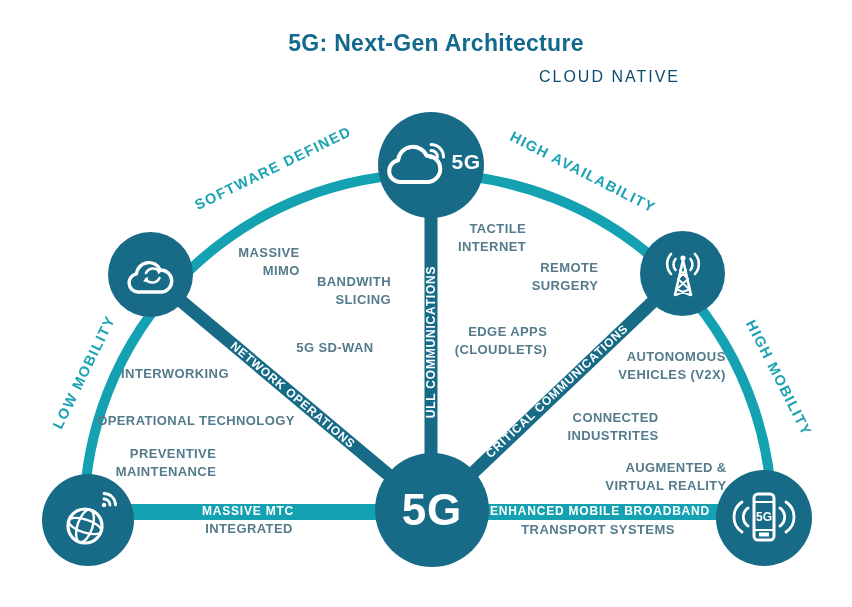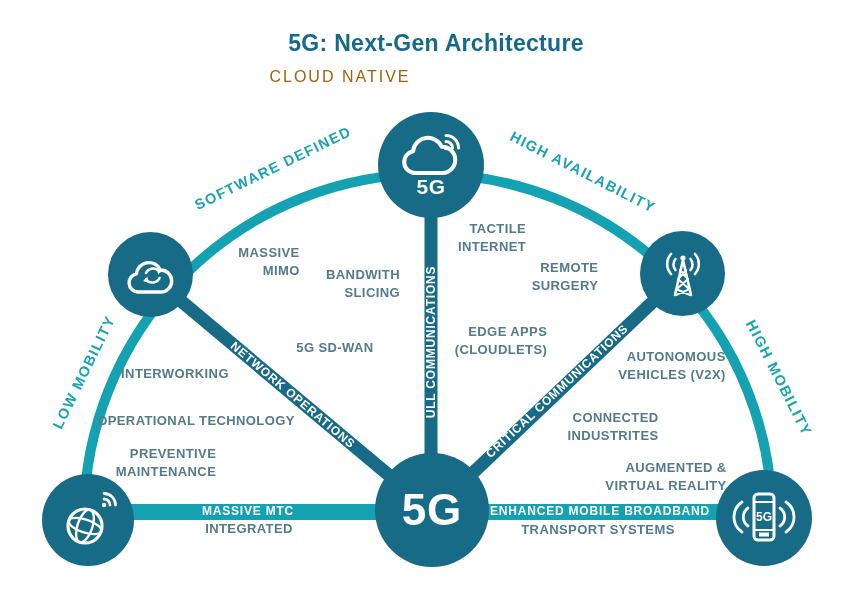--- a/index.html
+++ b/index.html
@@ -5,22 +5,22 @@
   html,body{margin:0;padding:0;background:#fff;}
   .canvas{
     position:relative;width:852px;height:607px;background:#ffffff;overflow:hidden;
     font-family:"Liberation Sans", sans-serif;
   }
   .title{
     position:absolute;left:0;top:30px;width:852px;text-align:center;
     font-size:23px;font-weight:bold;color:#136a8c;letter-spacing:.3px;padding-left:10px;
   }
   .subtitle{
-    position:absolute;left:0;top:68px;width:680px;text-align:center;
-    font-size:16px;color:#a16207;letter-spacing:2px;
+    position:absolute;left:0;top:68px;width:680px;text-align:right;
+    font-size:16px;color:#0c4a6e;letter-spacing:2px;
   }
   svg.wires{position:absolute;left:0;top:0;z-index:1;}
   .arc-stroke{fill:none;stroke:#14a2b2;stroke-width:10;}
   .spoke{stroke:#176b87;stroke-width:13;}
   .band{stroke:#14a2b2;stroke-width:16;}
   .lbl{
     position:absolute;transform:translate(-50%,-50%);text-align:right;z-index:2;
     color:#547b8b;font-size:13px;font-weight:600;line-height:1.35;
     letter-spacing:.4px;white-space:pre-line;
   }
@@ -35,37 +35,37 @@
   .al-sd{left:273px;top:168px;transform:translate(-50%,-50%) rotate(-26deg);}
   .al-ha{left:583px;top:172px;transform:translate(-50%,-50%) rotate(27deg);}
   .al-lm{left:84px;top:372px;transform:translate(-50%,-50%) rotate(-64deg);}
   .al-hm{left:779px;top:378px;transform:translate(-50%,-50%) rotate(63deg);}
   .sl-net{left:293px;top:395px;transform:translate(-50%,-50%) rotate(40deg);}
   .sl-ull{left:431px;top:342px;transform:translate(-50%,-50%) rotate(-90deg);}
   .sl-crit{left:557px;top:391px;transform:translate(-50%,-50%) rotate(-43deg);}
   .sl-mtc{left:248px;top:511px;transform:translate(-50%,-50%);}
   .sl-emb{left:600px;top:511px;transform:translate(-50%,-50%);}
   .l-massive-mimo{left:269px;top:262px;}
-  .l-bandwith-slicing{left:354px;top:284px;margin-left:9px;}
+  .l-bandwith-slicing{left:354px;top:291px;}
   .l-tactile-internet{left:492px;top:238px;}
   .l-remote-surgery{left:565px;top:277px;}
   .l-sd-wan{left:335px;top:348px;}
   .l-edge-apps{left:501px;top:341px;}
   .l-interworking{left:175px;top:374px;}
   .l-autonomous{left:672px;top:366px;}
   .l-op-tech{left:196px;top:421px;}
   .l-connected{left:613px;top:427px;}
   .l-preventive{left:166px;top:463px;}
   .l-smart-cities{left:272px;top:463px;}
   .l-augmented{left:666px;top:477px;}
   .l-integrated{left:249px;top:529px;}
   .l-transport{left:598px;top:530px;}
   .node{
     position:absolute;z-index:3;background:#176b87;border-radius:50%;
-    display:flex;flex-direction:column;align-items:center;justify-content:center;
+    display:flex;align-items:center;justify-content:center;
   }
   .n-top{left:378px;top:112px;width:106px;height:106px;}
   .n-ul{left:108px;top:232px;width:85px;height:85px;}
   .n-ur{left:640px;top:231px;width:85px;height:85px;}
   .n-bl{left:42px;top:474px;width:92px;height:92px;}
   .n-br{left:716px;top:470px;width:96px;height:96px;}
   .n-c{left:375px;top:453px;width:114px;height:114px;}
   .node-badge-top{color:#fff;font-size:21px;font-weight:bold;margin-top:-6px;letter-spacing:.5px;}
   .node-badge-center{color:#fff;font-size:44px;font-weight:bold;letter-spacing:1px;}
   .icon-svg{display:block;}

